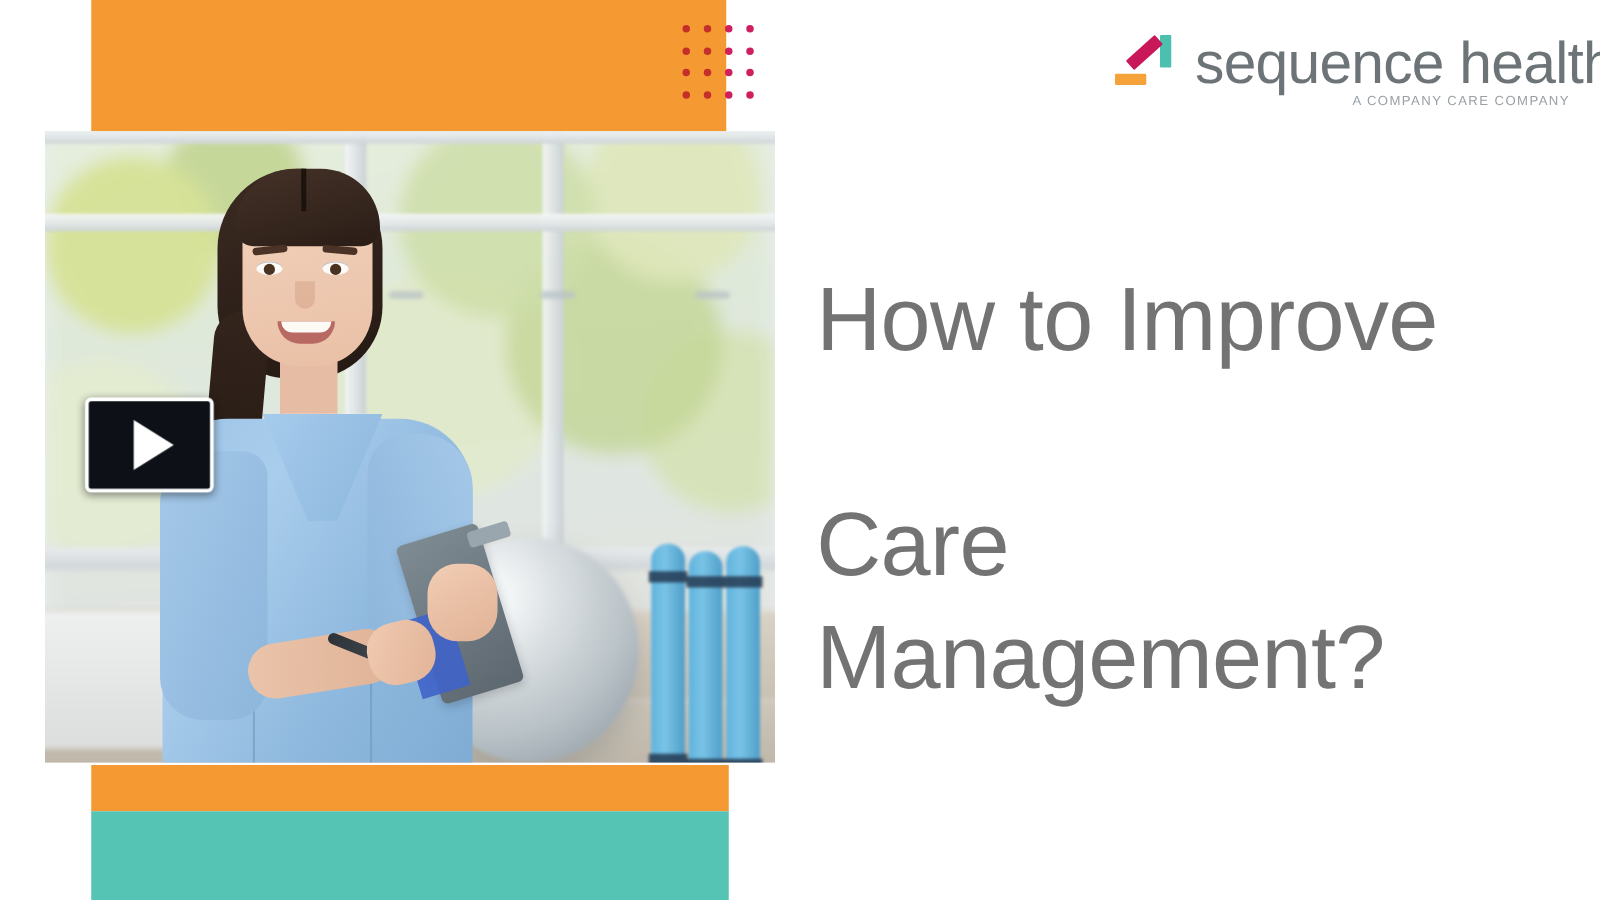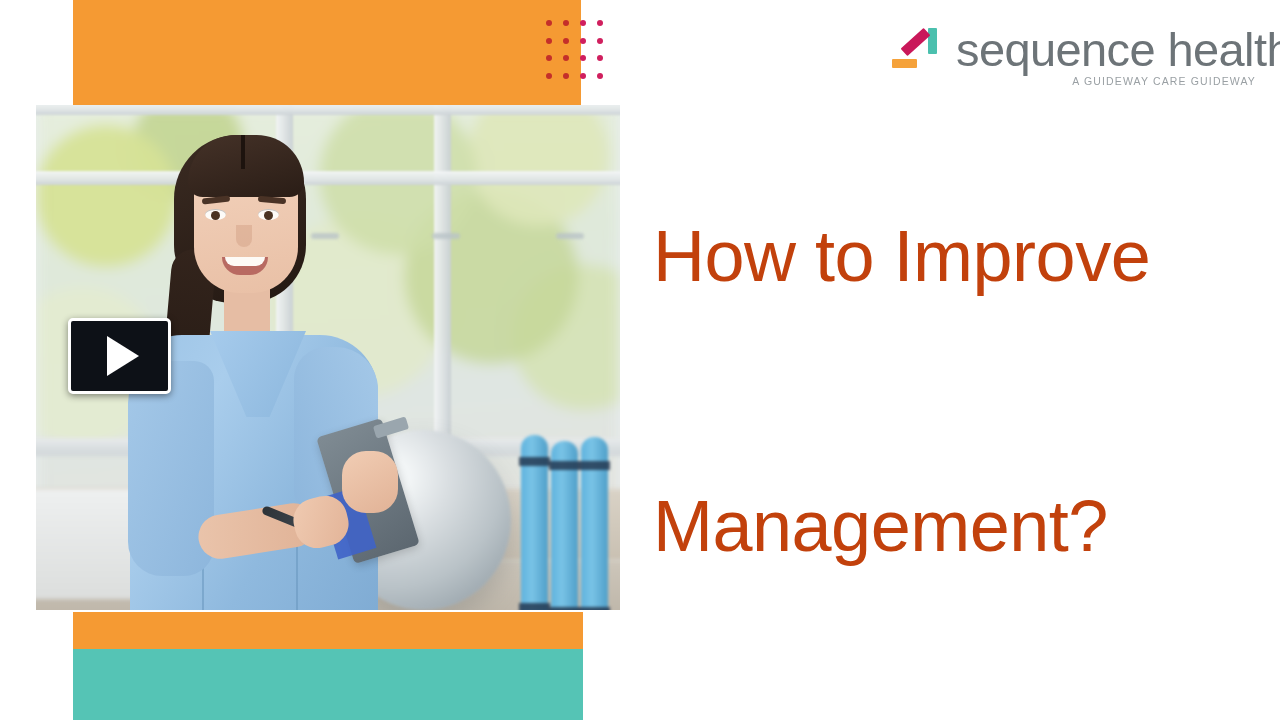--- a/index.html
+++ b/index.html
@@ -417,21 +417,21 @@
     color: #9aa0a4;
     white-space: nowrap;
   }
 
   
   .title {
     position: absolute;
     left: 653px;
     top: 163px;
     width: 560px;
-    color: #c2410c;
+    color: #737373;
     font-size: 72px;
     line-height: 90px;
     font-weight: 400;
     letter-spacing: -0.5px;
     z-index: 2;
   }
 </style>
 </head>
 <body>
 
@@ -539,23 +539,23 @@
   <div class="orange-bottom"></div>
   <div class="teal-bottom"></div>
 
   <div class="logo">
     <div class="logo-mark">
       <span class="mark-teal"></span>
       <span class="mark-magenta"></span>
       <span class="mark-orange"></span>
     </div>
     <div class="logo-wordmark">sequence health</div>
-    <div class="logo-tagline">A GUIDEWAY CARE GUIDEWAY</div>
+    <div class="logo-tagline">A COMPANY CARE COMPANY</div>
   </div>
 
   <h1 class="title">
     <span>How to Improve</span><br>
     <br>
-    <br>
+    <span>Care</span><br>
     <span>Management?</span>
   </h1>
 
 </div>
 
 </body></html>

